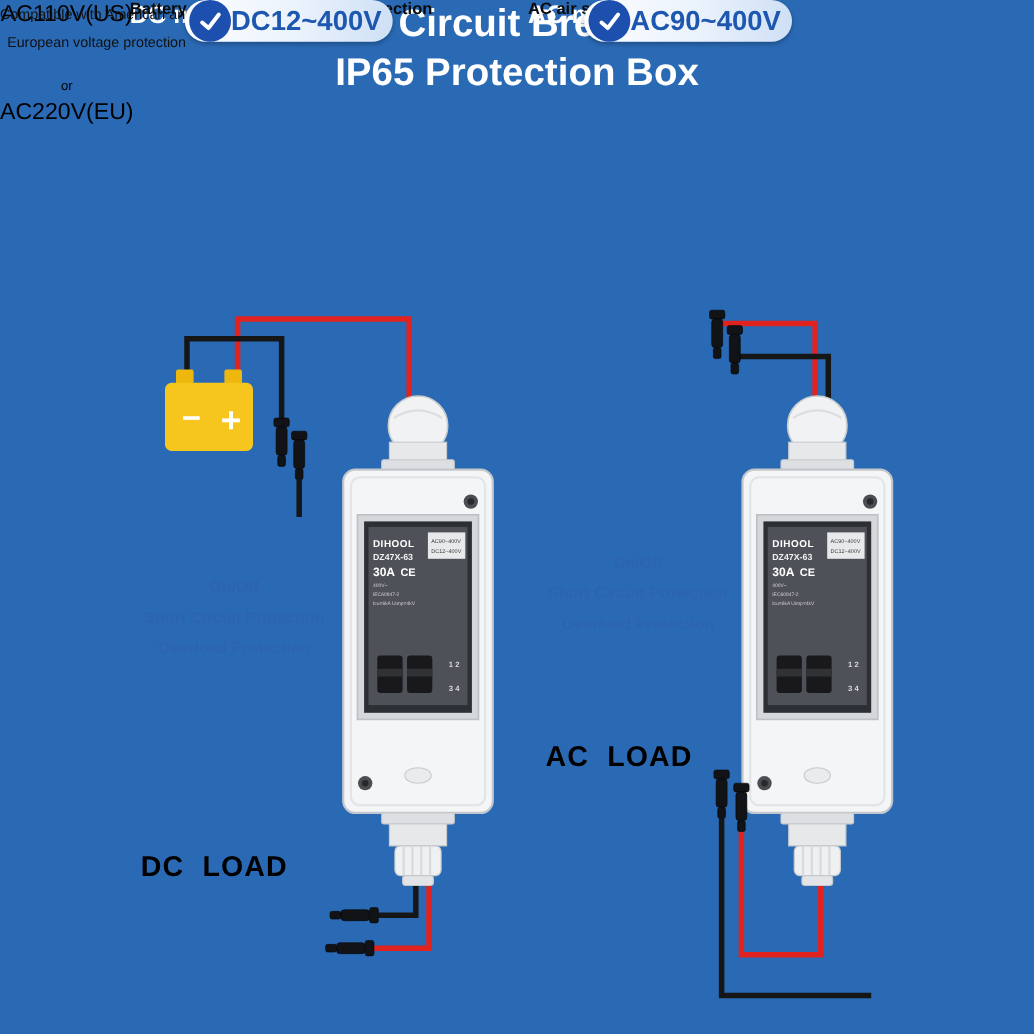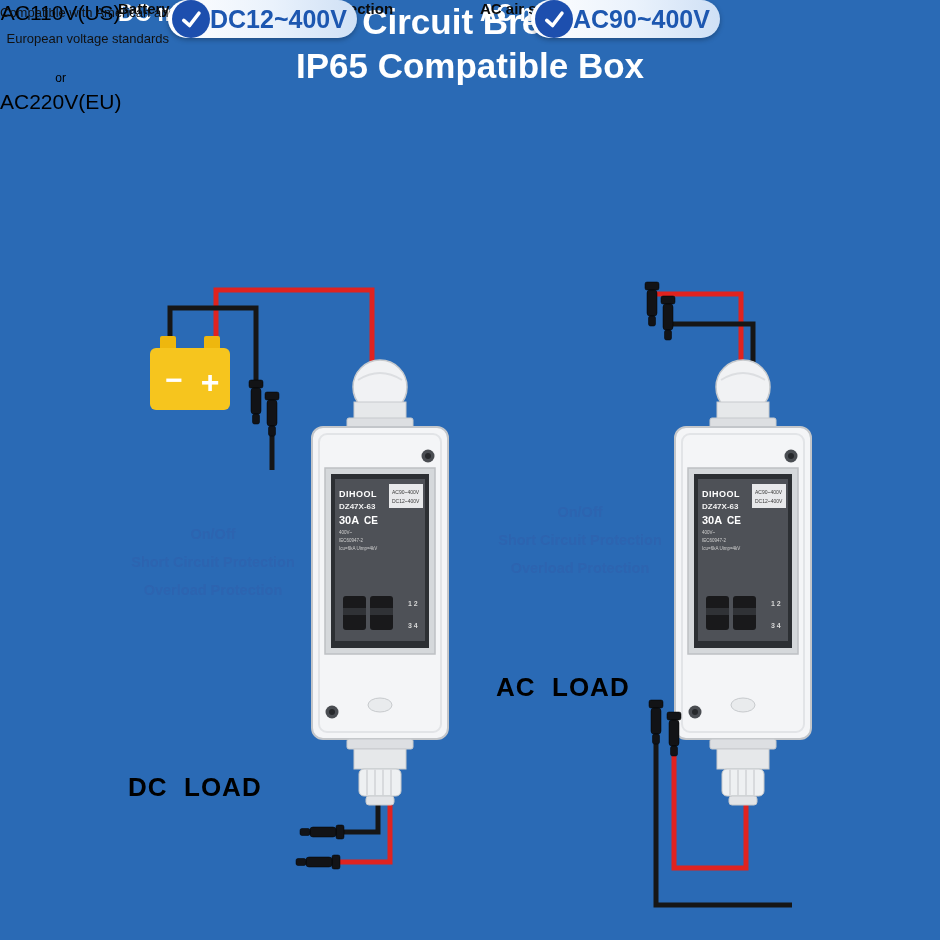--- a/index.html
+++ b/index.html
@@ -36,21 +36,21 @@
 </head>
 <body>
 
 <div class="abs" style="inset:0">
 
   <div class="abs panel" style="left:118px"></div>
   <div class="abs panel" style="left:480px"></div>
 
   <div class="abs title">
     <div>AC/DC Circuit Breaker With</div>
-    <div>IP65 Compatible Box</div>
+    <div>IP65 Protection Box</div>
   </div>
 
   <div class="abs mode-label" style="left:118px">DC mode</div>
   <div class="abs mode-label" style="left:480px">AC mode</div>
 
   <div class="abs pill" style="left:168px">
     <span class="check">
       <svg width="26" height="26" viewBox="0 0 36 36">
         <path d="M8 20 L16 27 L29 10" fill="none" stroke="#ffffff" stroke-width="5" stroke-linecap="round" stroke-linejoin="round"></path>
       </svg>
@@ -69,21 +69,21 @@
   <div class="abs heading" style="left:118px">Battery air switch DC motor protection</div>
   <div class="abs heading" style="left:480px">AC air switch protection</div>
 
   <div class="abs volt-block">
     <div class="volt-line">AC110V(US)</div>
     <div class="volt-or">or</div>
     <div class="volt-line">AC220V(EU)</div>
   </div>
   <div class="abs compat">
     <div>Compatible with American and</div>
-    <div>European voltage standards</div>
+    <div>European voltage protection</div>
   </div>
 
   <div class="abs features" style="left:118px; top:520px; width:190px">
     <div>On/Off</div>
     <div>Short Circuit Protection</div>
     <div>Overload Protection</div>
   </div>
   <div class="abs features" style="left:480px; top:498px; width:200px">
     <div>On/Off</div>
     <div>Short Circuit Protection</div>

